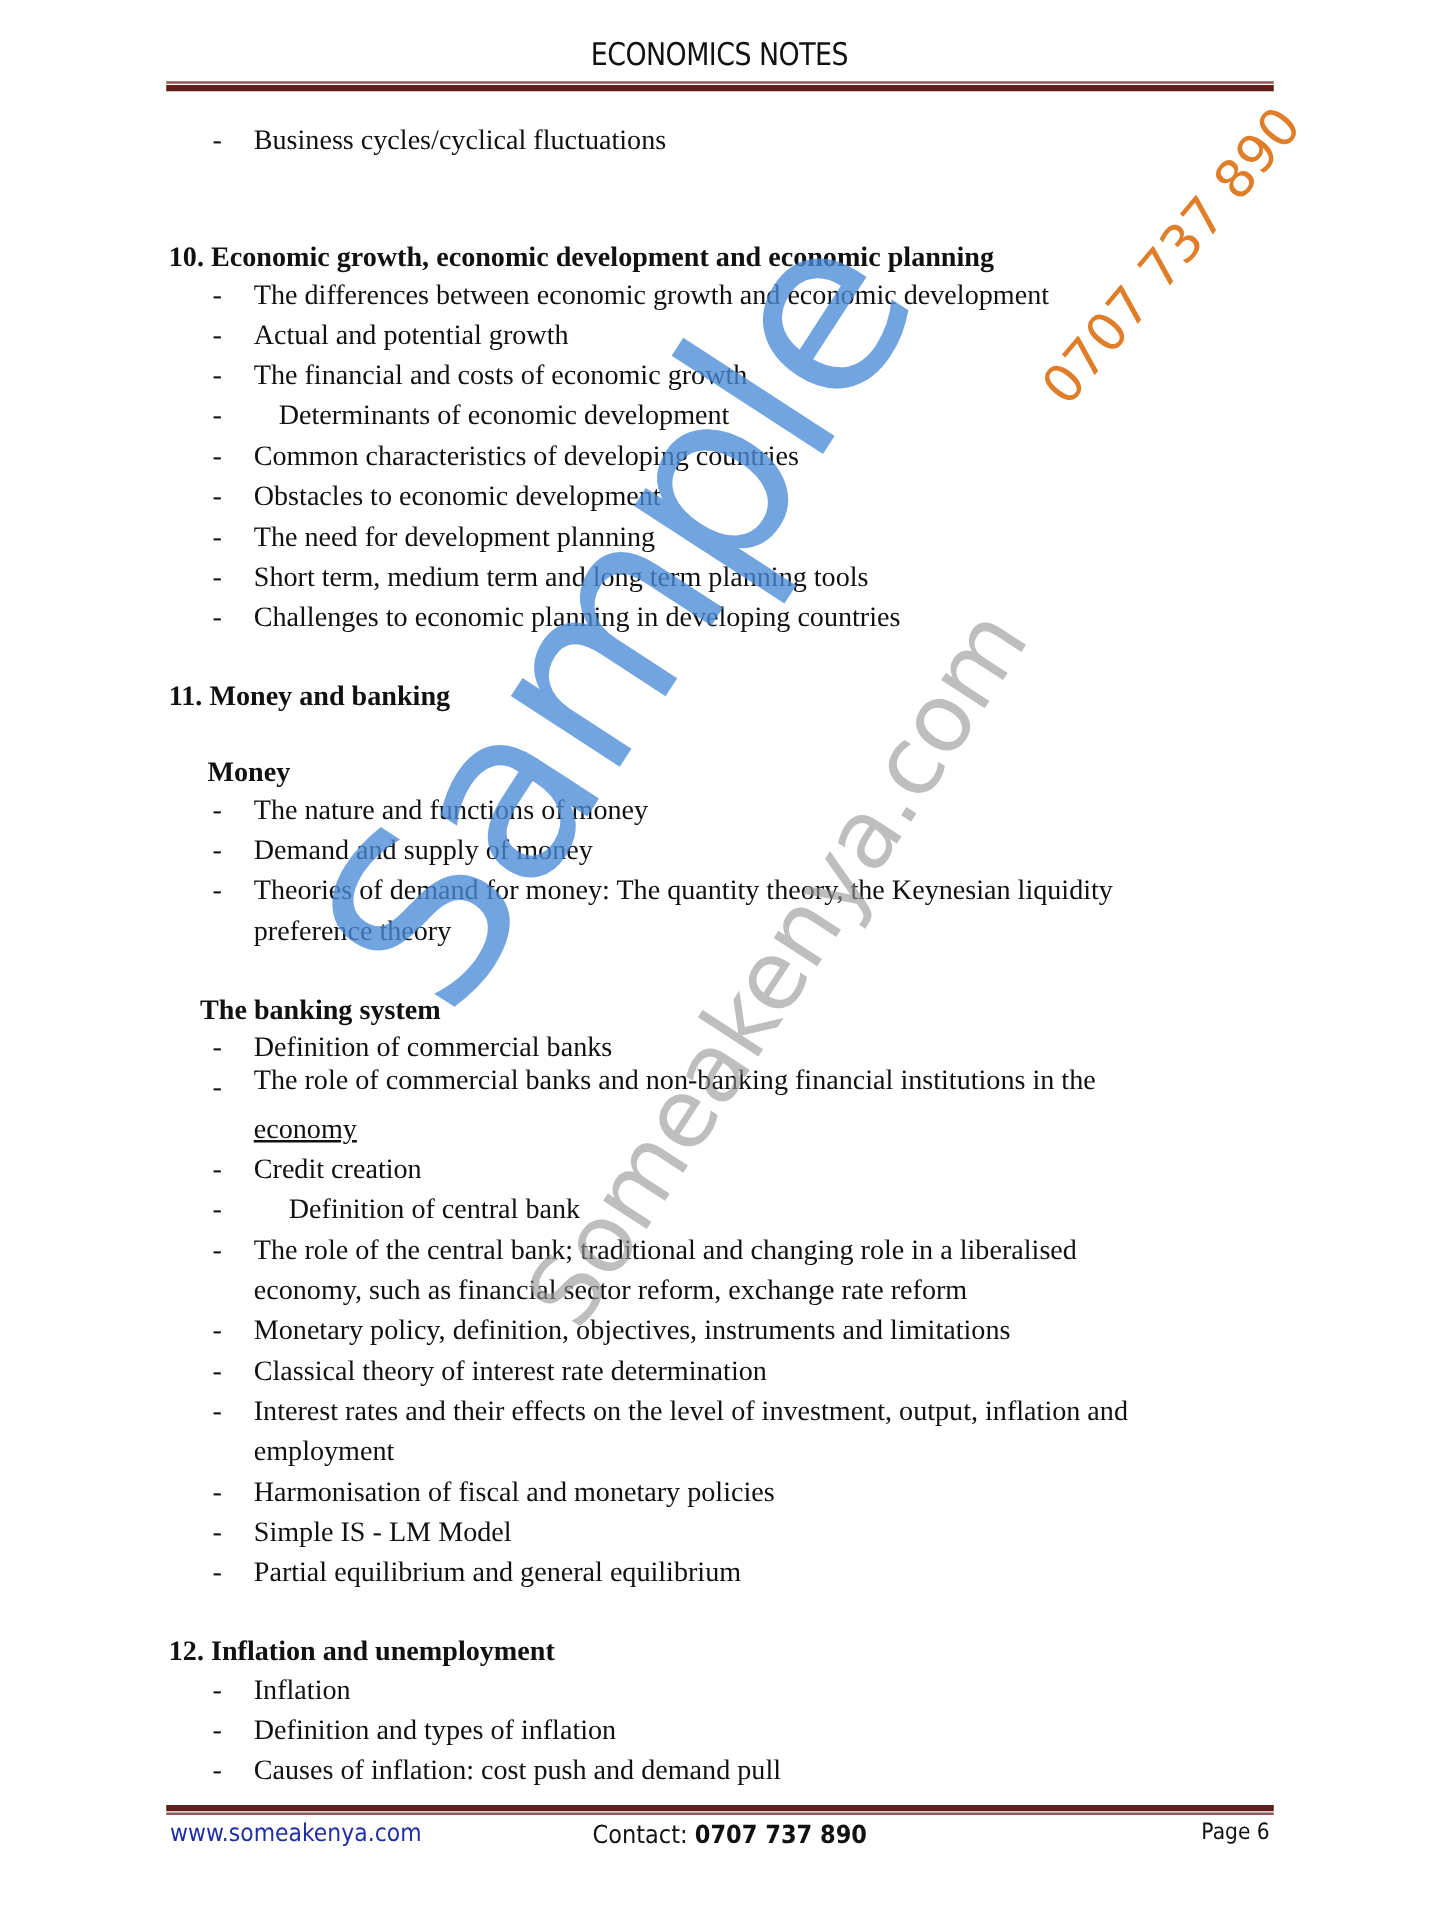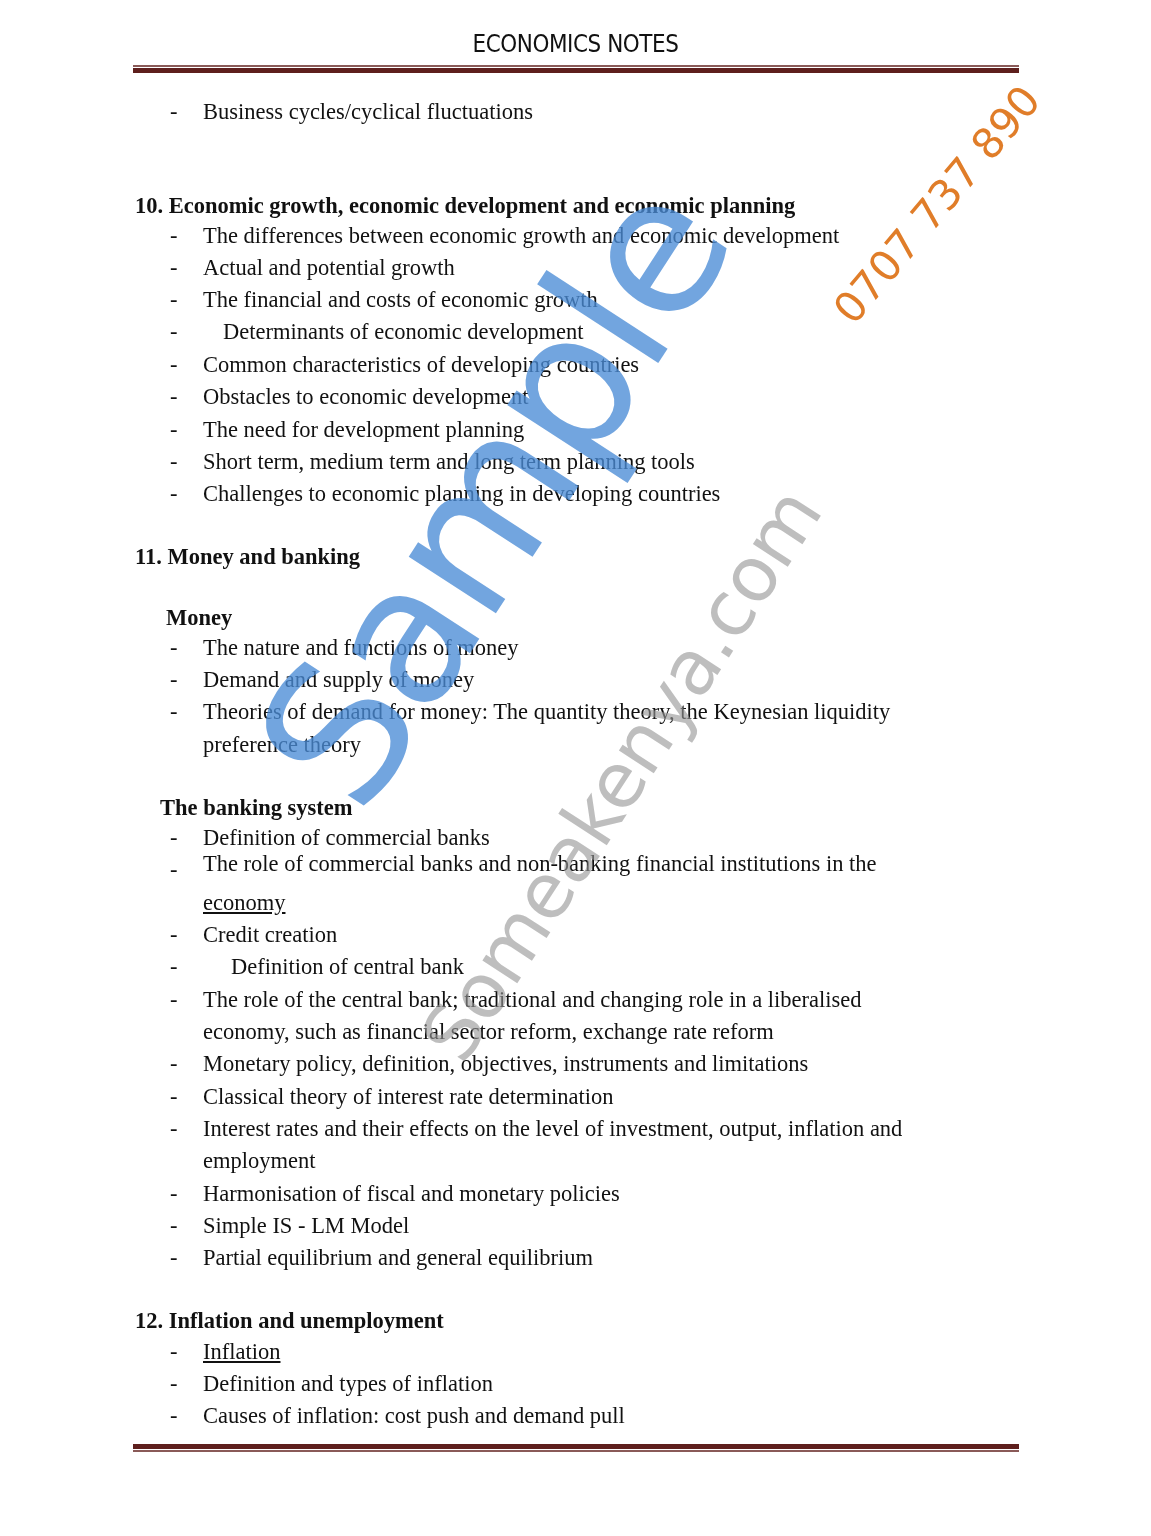--- a/index.html
+++ b/index.html
@@ -116,26 +116,34 @@
     <span class="line item" style="top:1148px;">employment</span>
     <span class="line dash" style="top:1181px;">-</span>
     <span class="line item" style="top:1181px;">Harmonisation of fiscal and monetary policies</span>
     <span class="line dash" style="top:1213px;">-</span>
     <span class="line item" style="top:1213px;">Simple IS - LM Model</span>
     <span class="line dash" style="top:1245px;">-</span>
     <span class="line item" style="top:1245px;">Partial equilibrium and general equilibrium</span>
 
     <span class="line sec-head" style="top:1308px;">12. Inflation and unemployment</span>
     <span class="line dash" style="top:1339px;">-</span>
-    <span class="line item" style="top:1339px;text-decoration:underline;">Inflation</span>
+    <span class="line item" style="top:1339px;">Inflation</span>
     <span class="line dash" style="top:1371px;">-</span>
     <span class="line item" style="top:1371px;">Definition and types of inflation</span>
     <span class="line dash" style="top:1403px;">-</span>
     <span class="line item" style="top:1403px;">Causes of inflation: cost push and demand pull</span>
   </div>
 
   <div class="wm wm-sample">Sample</div>
   <div class="wm wm-site">Someakenya.com</div>
   <div class="wm wm-phone">0707 737 890</div>
 
   <div class="rule rule-thick" style="top:1444px;"></div>
   <div class="rule rule-thin" style="top:1450px;"></div>
+  <div class="footer">
+    <span class="footer-url">www.someakenya.com</span>
+    <span class="footer-contact">
+      <span>Contact:  </span>
+      <b>0707 737 890</b>
+    </span>
+    <span class="footer-page">Page 6</span>
+  </div>
 </div>
 
 </body></html>

